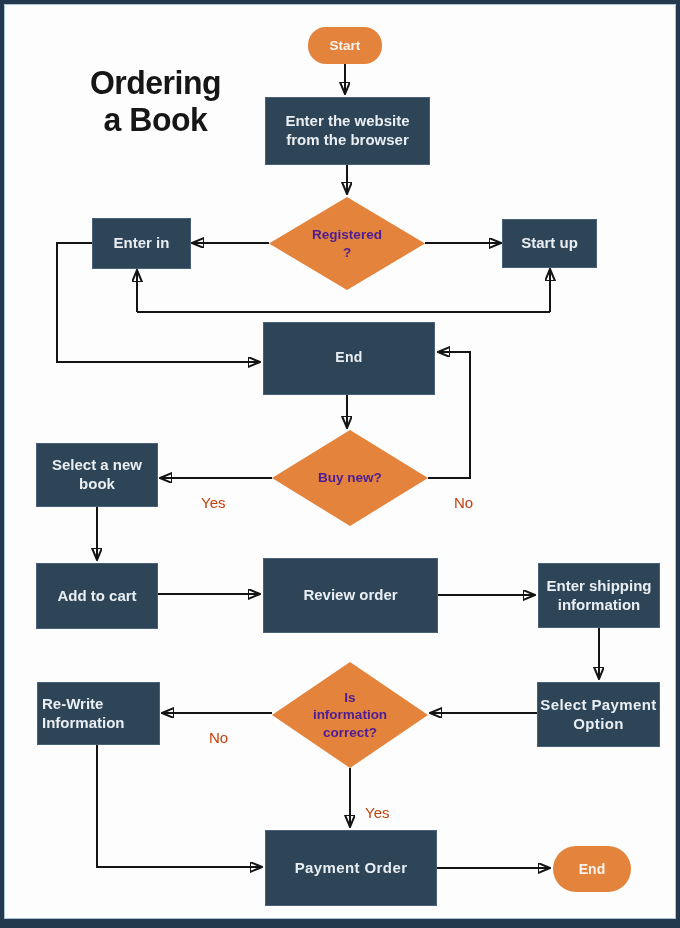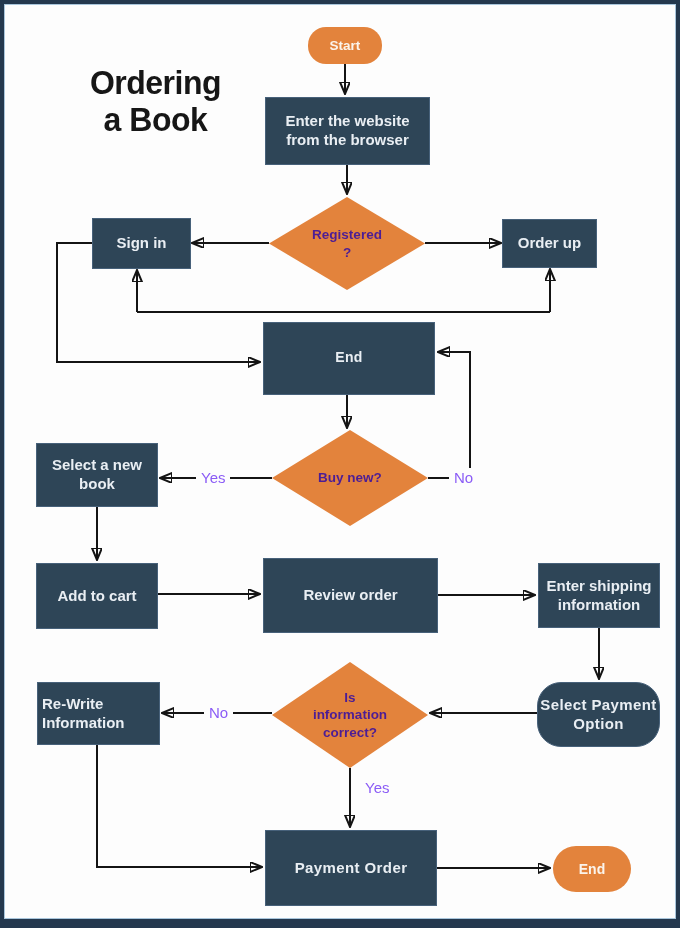--- a/index.html
+++ b/index.html
@@ -32,22 +32,22 @@
     clip-path:polygon(50% 0%,100% 50%,50% 100%,0% 50%);line-height:1.3;
   }
   .node-label{white-space:pre-line;}
   .sublabel{font-weight:700;font-size:14px;margin-top:-1px;letter-spacing:.3px;}
   .page-title{
     position:absolute;z-index:2;color:#161616;font-weight:700;font-size:34px;
     line-height:1.1;text-align:center;letter-spacing:-.5px;
     transform:scaleX(.94);transform-origin:center top;white-space:pre-line;
   }
   .edge-label{
-    position:absolute;z-index:3;font-size:15px;color:#8b5cf6;background:#fdfdfd;
-    padding:0 5px;line-height:19px;
+    position:absolute;z-index:3;font-size:15px;color:#c2410c;background:#fdfdfd;
+    padding:0 5px;line-height:19px;margin-top:25px;
   }
   .align-left{align-items:flex-start;text-align:left;padding-left:4px;}
   .narrowcaps{letter-spacing:.4px;}
 </style>
 </head>
 <body>
 
 <div class="canvas">
 
   <svg class="connector-layer" viewBox="0 0 680 928" aria-hidden="true">
@@ -89,25 +89,25 @@
   <div class="node terminator" style="left:308px;top:27px;width:74px;height:37px;border-radius:18px;">
     <span class="node-label">Start</span>
   </div>
 
   <div class="node decision" style="left:269px;top:197px;width:156px;height:93px;">
     <span class="node-label">Registered
 ?</span>
   </div>
 
   <div class="node process" style="left:92px;top:218px;width:99px;height:51px;">
-    <span class="node-label">Sign in</span>
+    <span class="node-label">Enter in</span>
   </div>
 
   <div class="node process" style="left:502px;top:219px;width:95px;height:49px;">
-    <span class="node-label">Order up</span>
+    <span class="node-label">Start up</span>
   </div>
 
   <div class="node process" style="left:263px;top:322px;width:172px;height:73px;">
     <span class="sublabel">End</span>
   </div>
 
   <div class="node decision" style="left:272px;top:430px;width:156px;height:96px;">
     <span class="node-label">Buy new?</span>
   </div>
 
@@ -122,21 +122,21 @@
 
   <div class="node process" style="left:36px;top:563px;width:122px;height:66px;">
     <span class="node-label">Add to cart</span>
   </div>
 
   <div class="node process" style="left:538px;top:563px;width:122px;height:65px;">
     <span class="node-label">Enter shipping
 information</span>
   </div>
 
-  <div class="node process narrowcaps" style="left:537px;top:682px;width:123px;height:65px;font-weight:700;border-radius:24px;">
+  <div class="node process narrowcaps" style="left:537px;top:682px;width:123px;height:65px;font-weight:700;">
     <span class="node-label">Select Payment
 Option</span>
   </div>
 
   <div class="node decision" style="left:272px;top:662px;width:156px;height:106px;">
     <span class="node-label">Is
 information
 correct?</span>
   </div>
 

